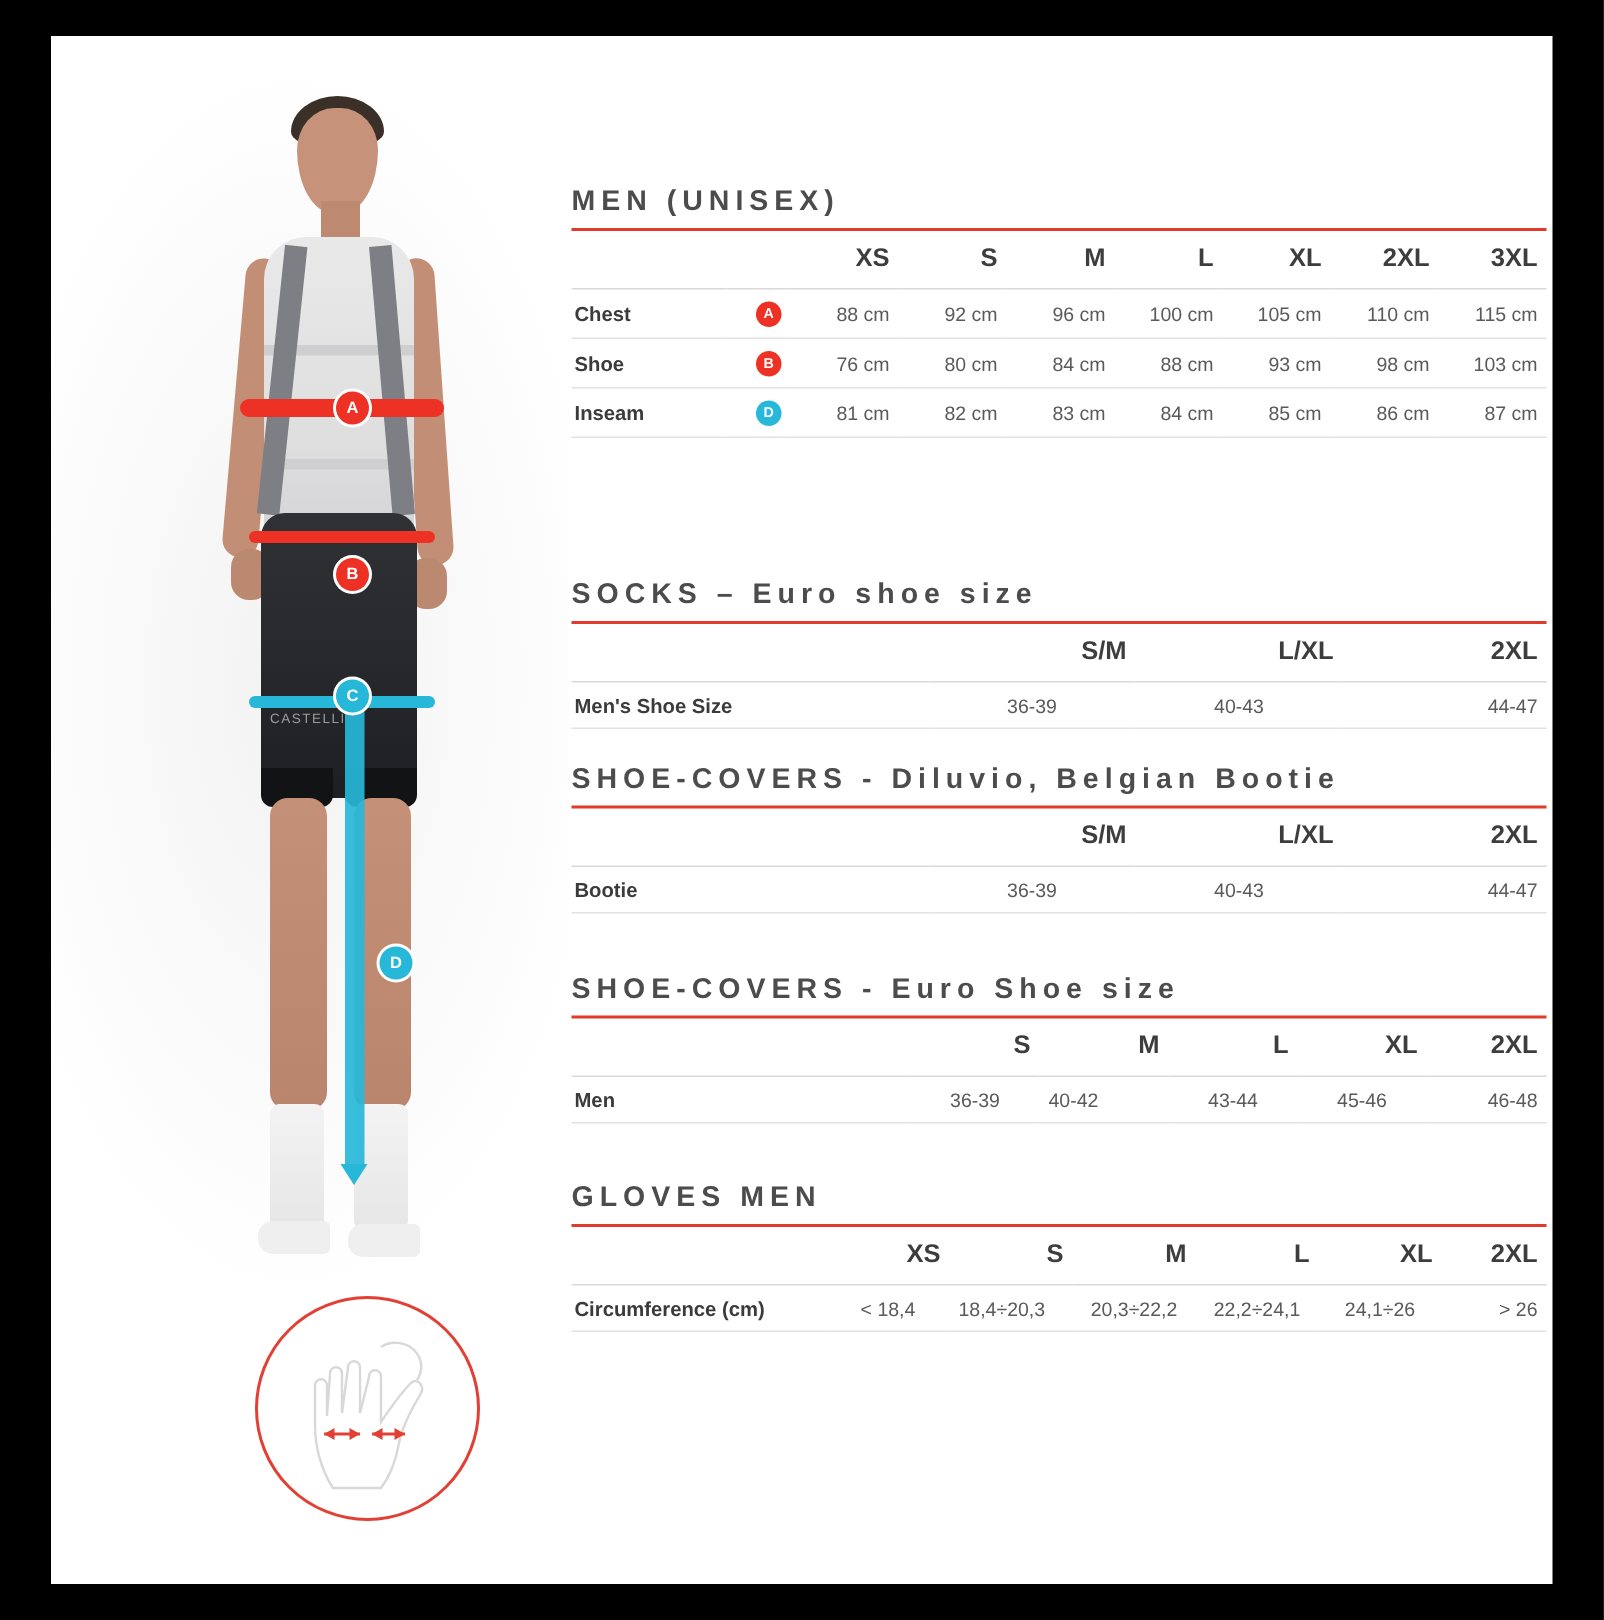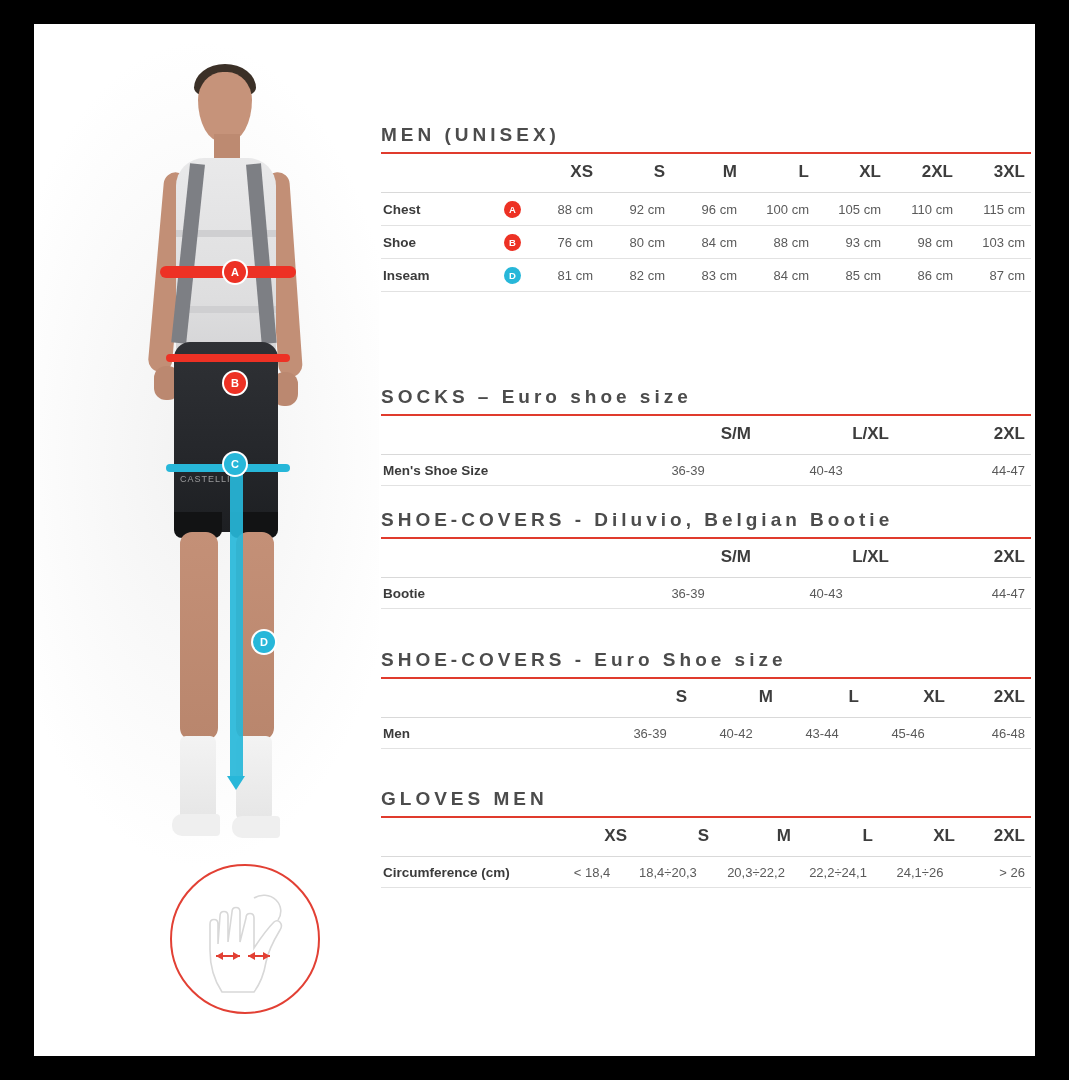--- a/index.html
+++ b/index.html
@@ -508,21 +508,21 @@
               <th>M</th>
               <th>L</th>
               <th>XL</th>
               <th>2XL</th>
             </tr>
           </thead>
           <tbody>
             <tr>
               <td class="rowhead">Men</td>
               <td style="text-align:center">36-39</td>
-              <td style="text-align:center">40-42</td>
+              <td style="text-align:left">40-42</td>
               <td style="text-align:center">43-44</td>
               <td style="text-align:center">45-46</td>
               <td>46-48</td>
             </tr>
           </tbody>
         </table>
       </div>
 
       <div class="sect" style="top:764px;">
         <div class="sect-title">GLOVES MEN</div>

